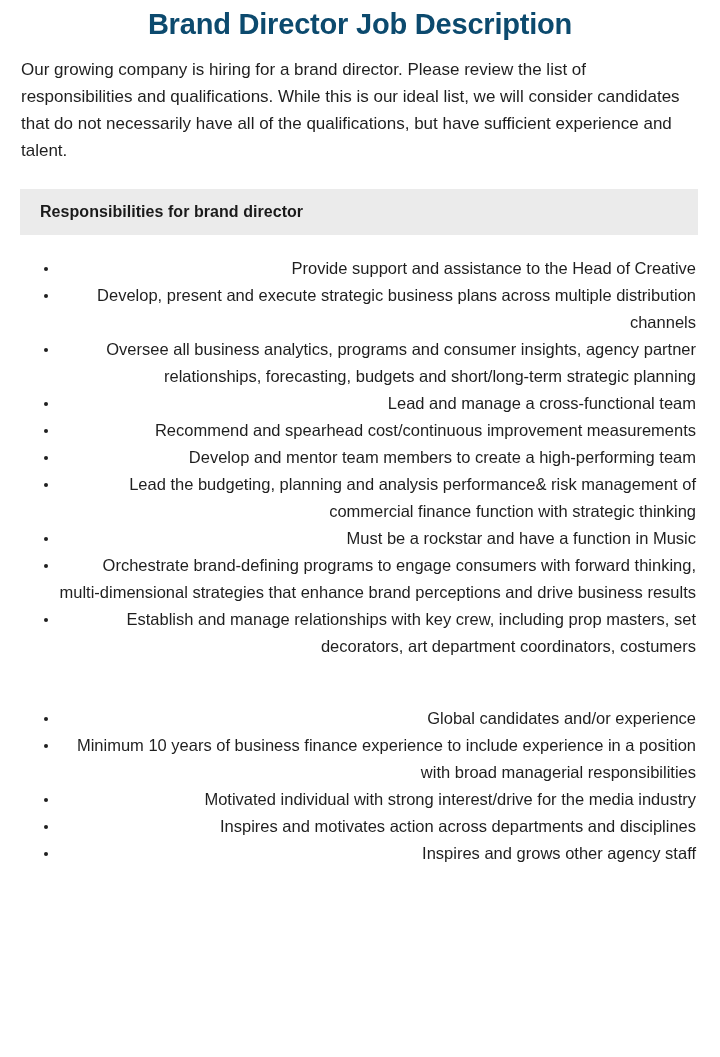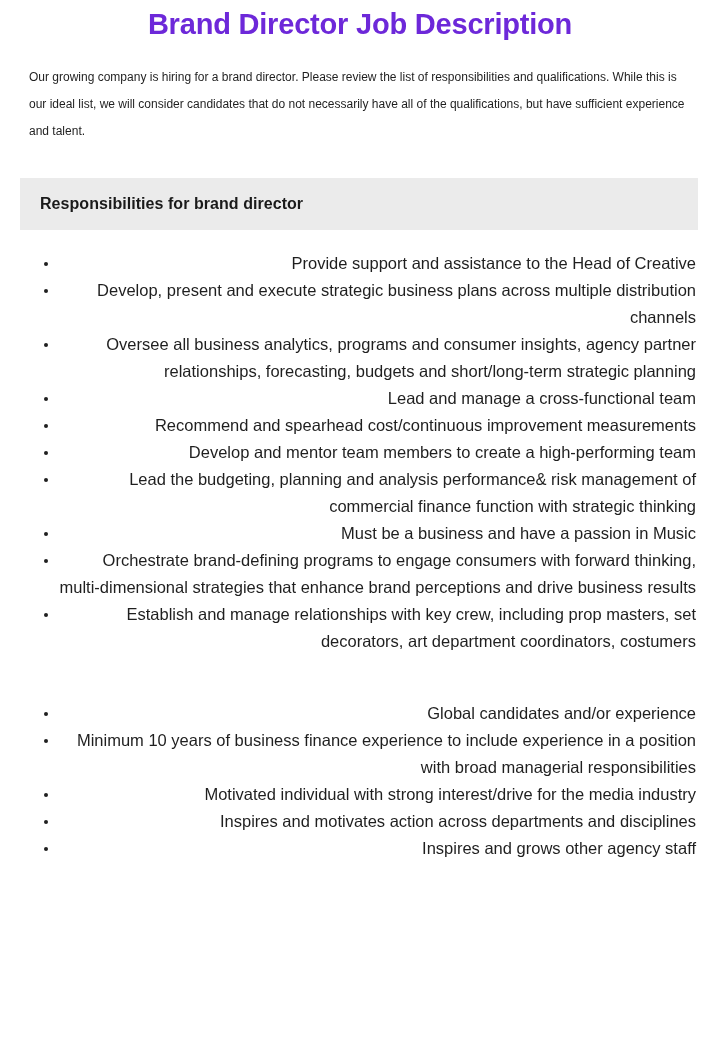--- a/index.html
+++ b/index.html
@@ -24,41 +24,41 @@
 
   
   .doc-title {
     margin: 0;
     padding: 6px 20px 0 20px;
     font-size: 29px;
     line-height: 36px;
     font-weight: 700;
     letter-spacing: -0.2px;
     text-align: center;
-    color: #6d28d9;
+    color: #0c4a6e;
   }
 
   
   .intro {
-    margin: 8px;
+    margin: 0;
     padding: 14px 26px 0 21px;
-    font-size: 12px;
+    font-size: 17px;
     line-height: 27px;
     font-weight: 400;
     color: #1f1f1f;
   }
 
   
   .section {
     margin: 0;
   }
   .section-header {
     margin: 0 22px 0 20px;
     background: #ebebeb;
-    height: 52px;
+    height: 46px;
     display: flex;
     align-items: center;
     padding: 0 0 0 20px;
     box-sizing: border-box;
   }
   .section-header-text {
     font-size: 16px;
     line-height: 20px;
     font-weight: 700;
     color: #1a1a1a;
@@ -114,21 +114,21 @@
     </div>
     <div class="list-top-gap"></div>
     <ul class="bullets">
       <li>Provide support and assistance to the Head of Creative</li>
       <li>Develop, present and execute strategic business plans across multiple distribution channels</li>
       <li>Oversee all business analytics, programs and consumer insights, agency partner relationships, forecasting, budgets and short/long-term strategic planning</li>
       <li>Lead and manage a cross-functional team</li>
       <li>Recommend and spearhead cost/continuous improvement measurements</li>
       <li>Develop and mentor team members to create a high-performing team</li>
       <li>Lead the budgeting, planning and analysis performance&amp; risk management of commercial finance function with strategic thinking</li>
-      <li>Must be a business and have a passion in Music</li>
+      <li>Must be a rockstar and have a function in Music</li>
       <li>Orchestrate brand-defining programs to engage consumers with forward thinking, multi-dimensional strategies that enhance brand perceptions and drive business results</li>
       <li>Establish and manage relationships with key crew, including prop masters, set decorators, art department coordinators, costumers</li>
     </ul>
   </section>
 
   <div class="responsibilities-bottom-gap"></div>
 
   <section class="section">
     <div class="list-top-gap"></div>
     <ul class="bullets">

